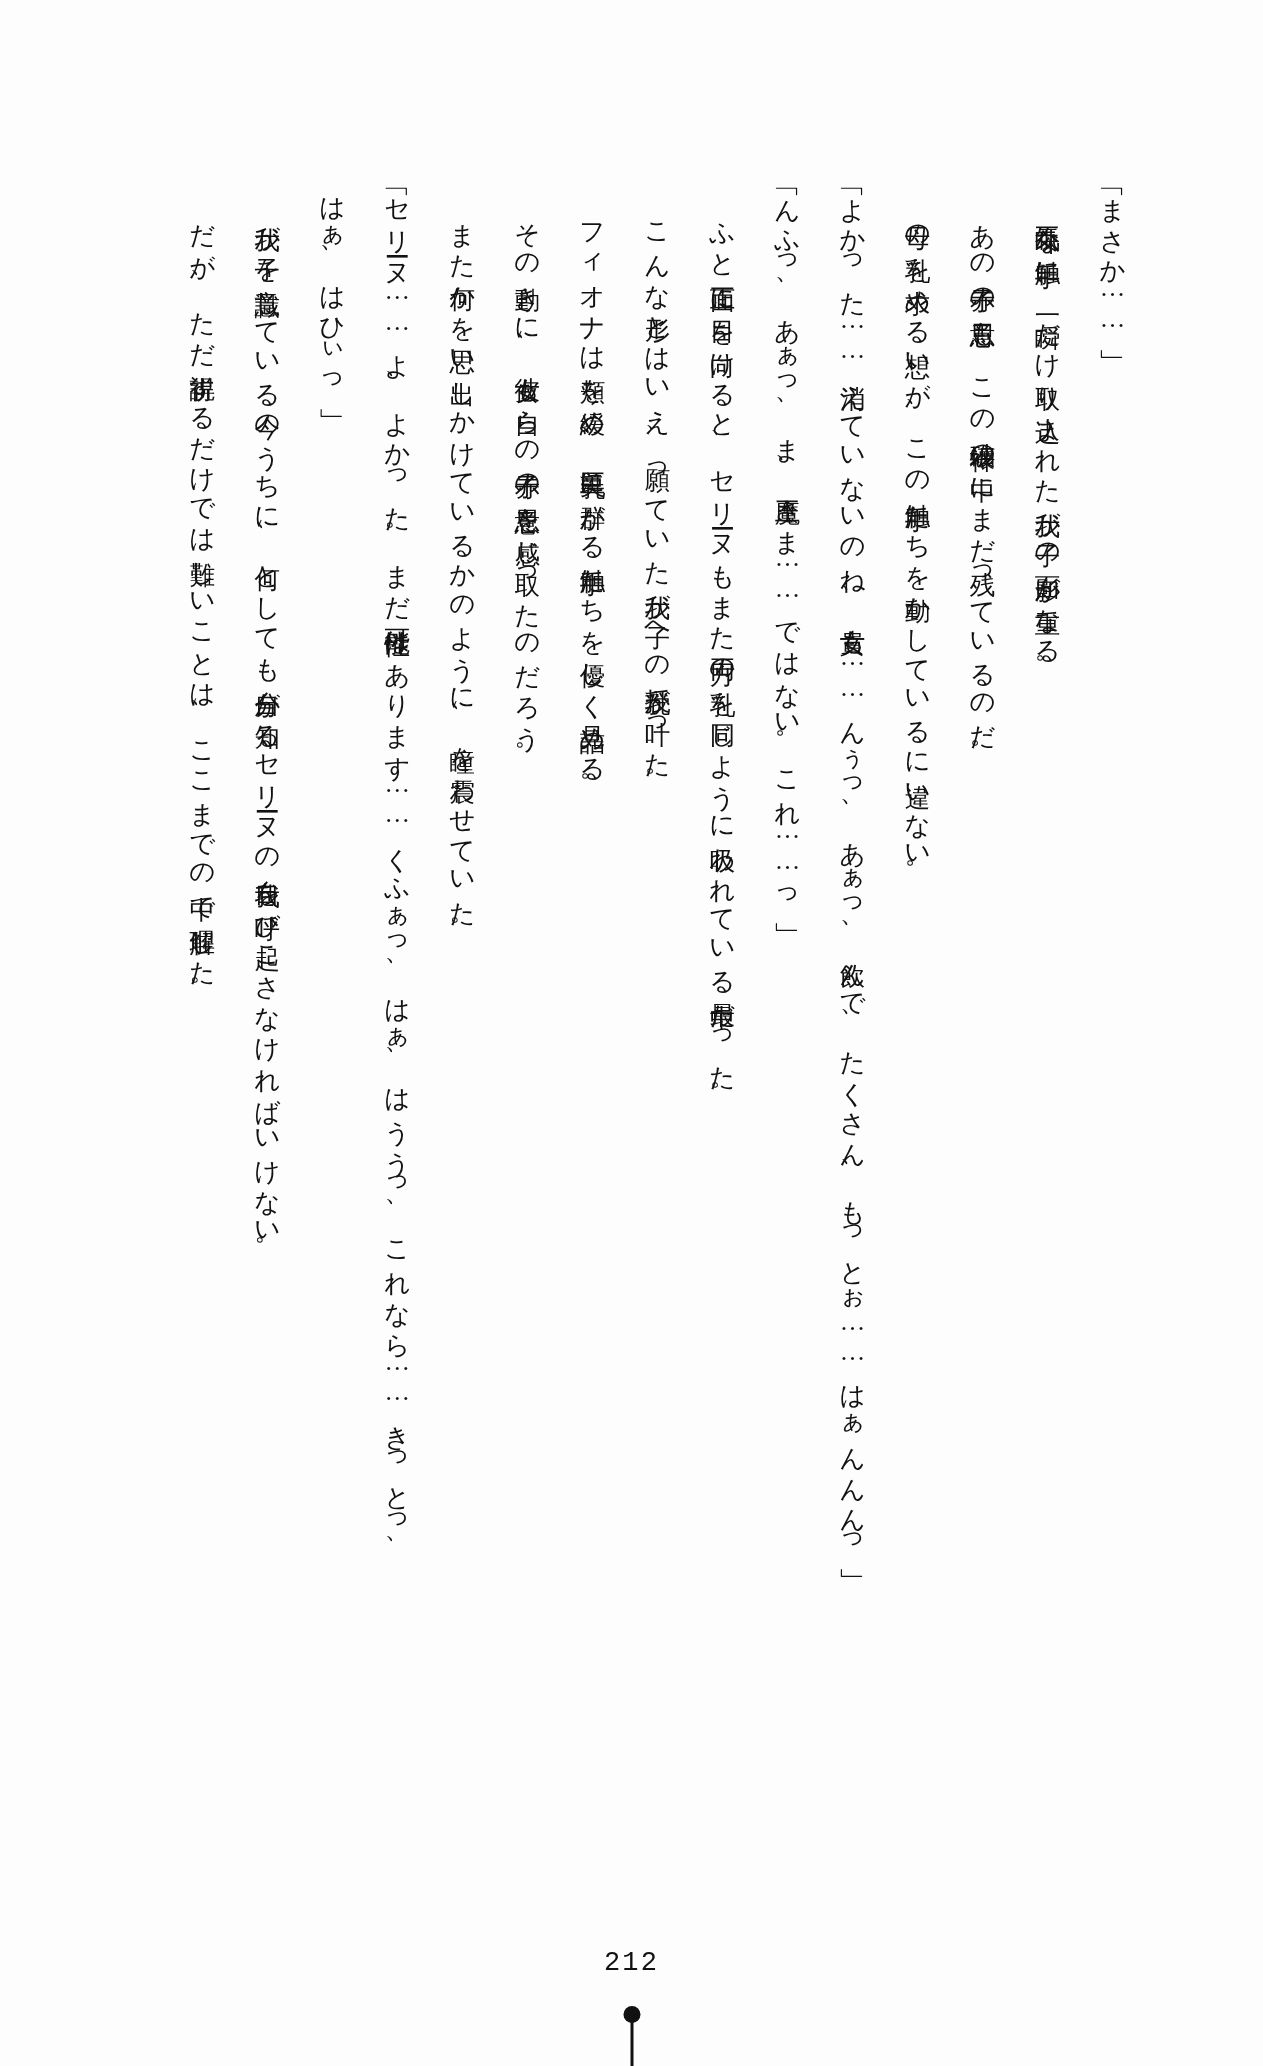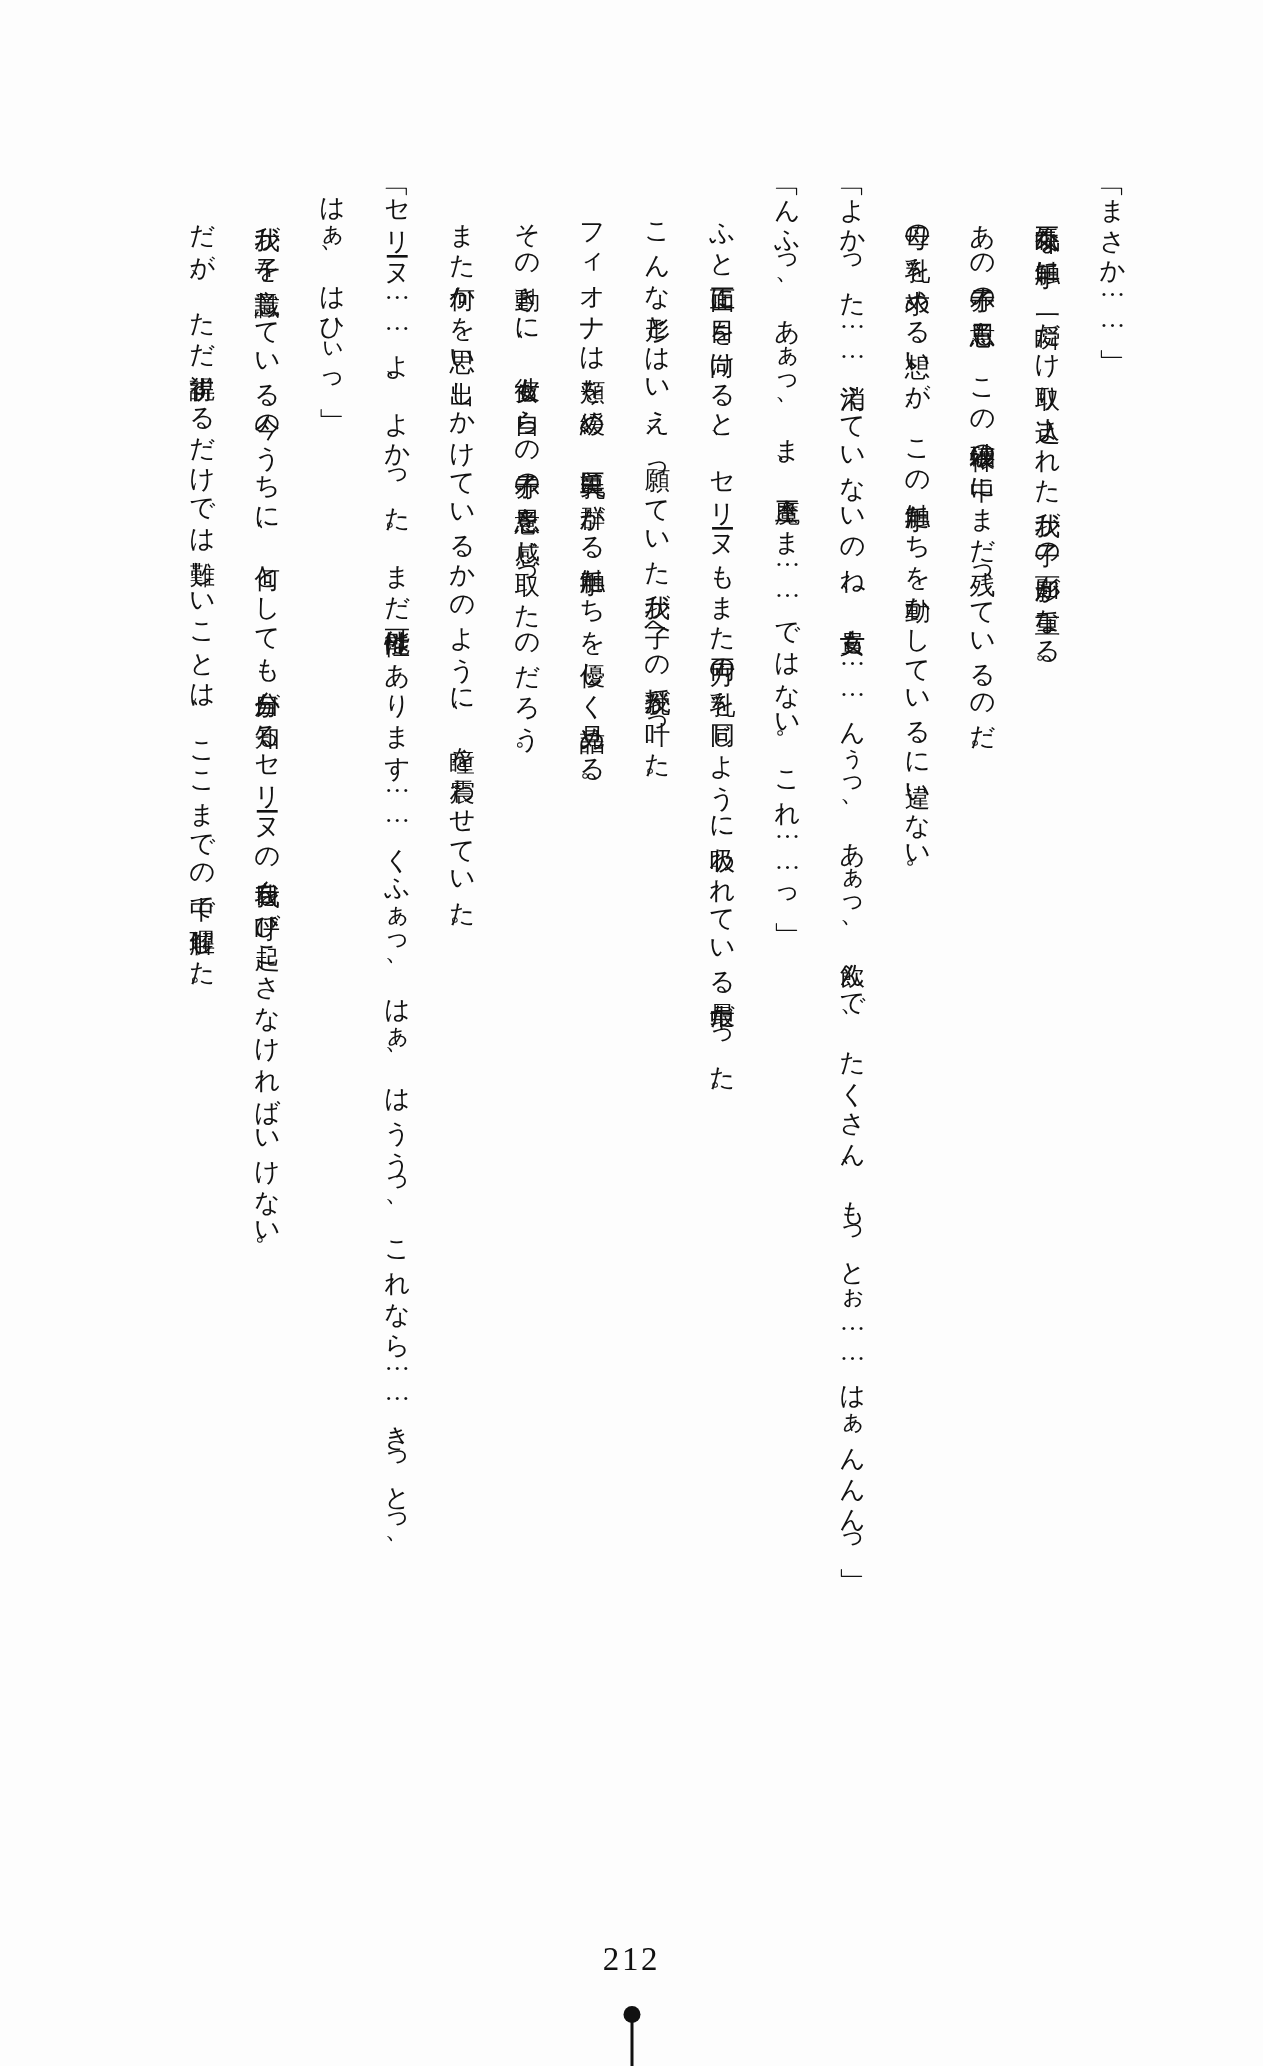--- a/index.html
+++ b/index.html
@@ -48,24 +48,24 @@
     text-indent: 0;
   }
 
   
   .page-number {
     position: absolute;
     bottom: 88px;
     left: 0;
     right: 0;
     text-align: center;
-    font-size: 33px;
+    font-size: 27px;
     letter-spacing: 0.08em;
     color: #111;
-    font-family: Liberation Serif, serif;
+    font-family: Liberation Mono, monospace;
   }
 
   
   .footer-mark {
     position: absolute;
     bottom: 0;
     left: 50%;
     transform: translateX(-50%);
     width: 46px;
     height: 66px;

